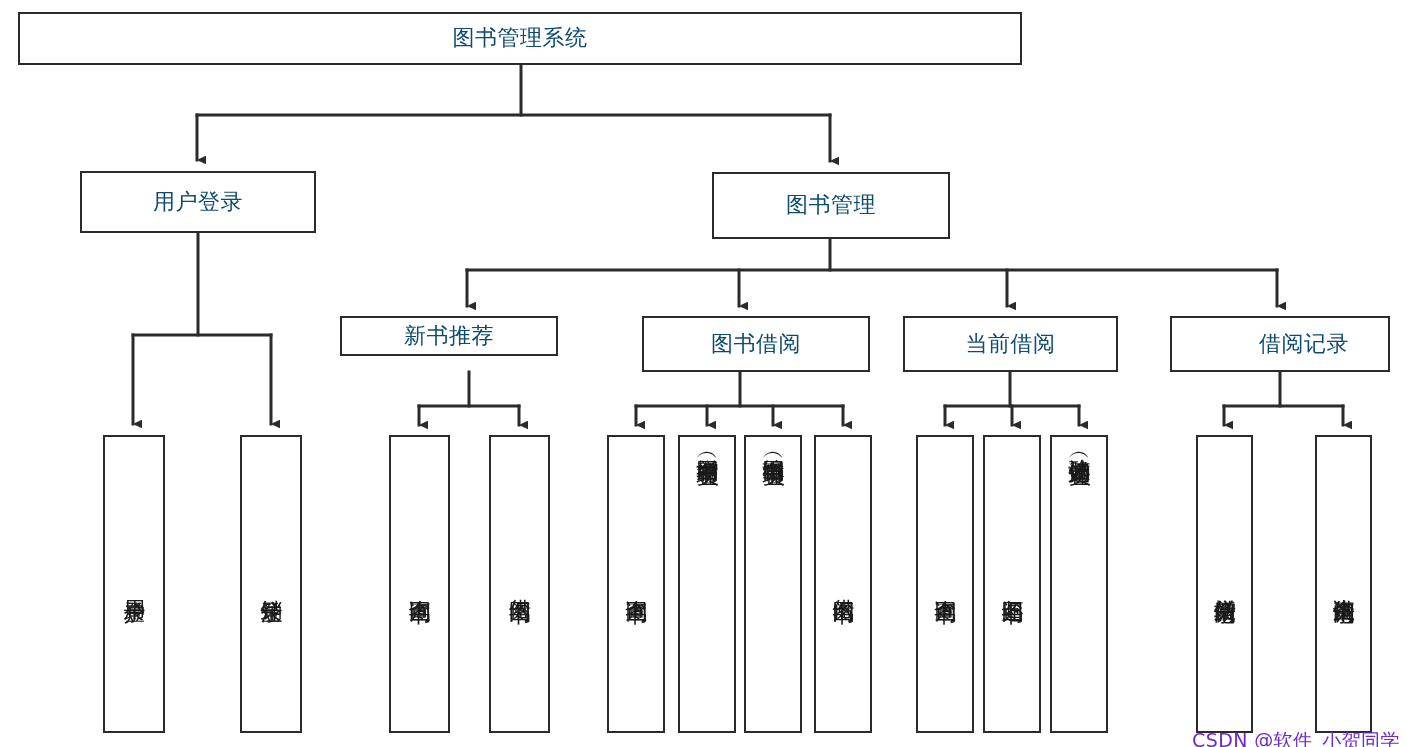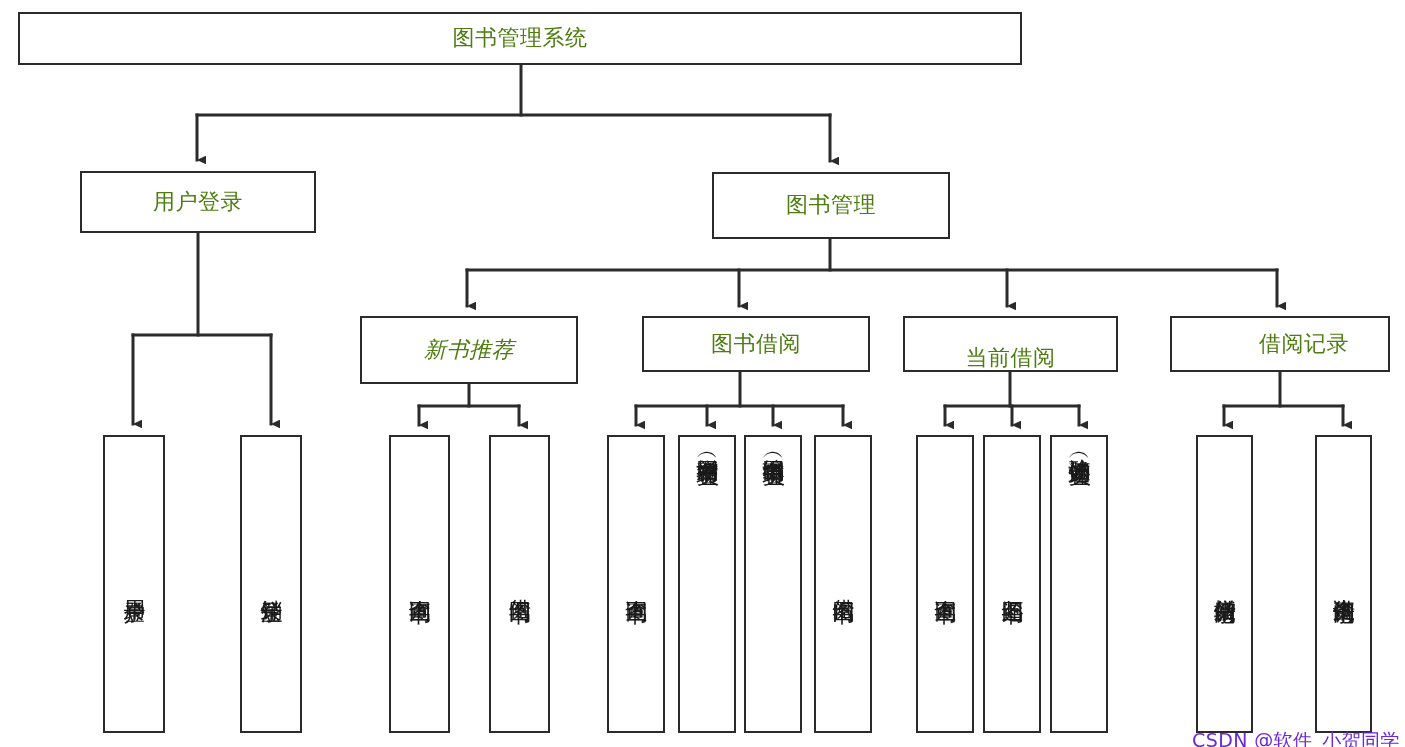--- a/index.html
+++ b/index.html
@@ -31,21 +31,21 @@
     box-sizing: border-box;
     background: #ffffff;
     border: 2px solid #2b2b2b;
     display: flex;
     align-items: center;
     justify-content: center;
     overflow: hidden;
   }
   .node-label-h {
     font-size: 22px;
-    color: #4d7c0f;
+    color: #0c4a6e;
     line-height: 1.1;
     white-space: nowrap;
     letter-spacing: 0.5px;
   }
   .node-label-v {
     writing-mode: vertical-rl;
     text-orientation: upright;
     font-size: 22px;
     color: #1a1a1a;
     line-height: 1.22;
@@ -136,27 +136,27 @@
     <span class="node-label-h">图书管理系统</span>
   </div>
 
   <div class="node-box" style="left:80px; top:171px; width:236px; height:62px;">
     <span class="node-label-h">用户登录</span>
   </div>
   <div class="node-box" style="left:712px; top:172px; width:238px; height:67px;">
     <span class="node-label-h">图书管理</span>
   </div>
 
-  <div class="node-box" style="left:360px; top:316px; width:218px; height:68px;font-style:italic;">
+  <div class="node-box" style="left:340px; top:316px; width:218px; height:40px;">
     <span class="node-label-h">新书推荐</span>
   </div>
   <div class="node-box" style="left:632px; top:316px; width:228px; height:56px;margin-left:10px;">
     <span class="node-label-h">图书借阅</span>
   </div>
-  <div class="node-box" style="left:903px; top:316px; width:215px; height:56px;align-items:flex-end;">
+  <div class="node-box" style="left:903px; top:316px; width:215px; height:56px;">
     <span class="node-label-h">当前借阅</span>
   </div>
   <div class="node-box" style="left:1170px; top:316px; width:220px; height:56px;padding-left:48px;">
     <span class="node-label-h">借阅记录</span>
   </div>
 
   <div class="node-box leaf-box centered" style="left:103px; top:435px; width:62px; height:298px;">
     <span class="node-label-v">用户登录</span>
   </div>
   <div class="node-box leaf-box centered" style="left:240px; top:435px; width:62px; height:298px;">

